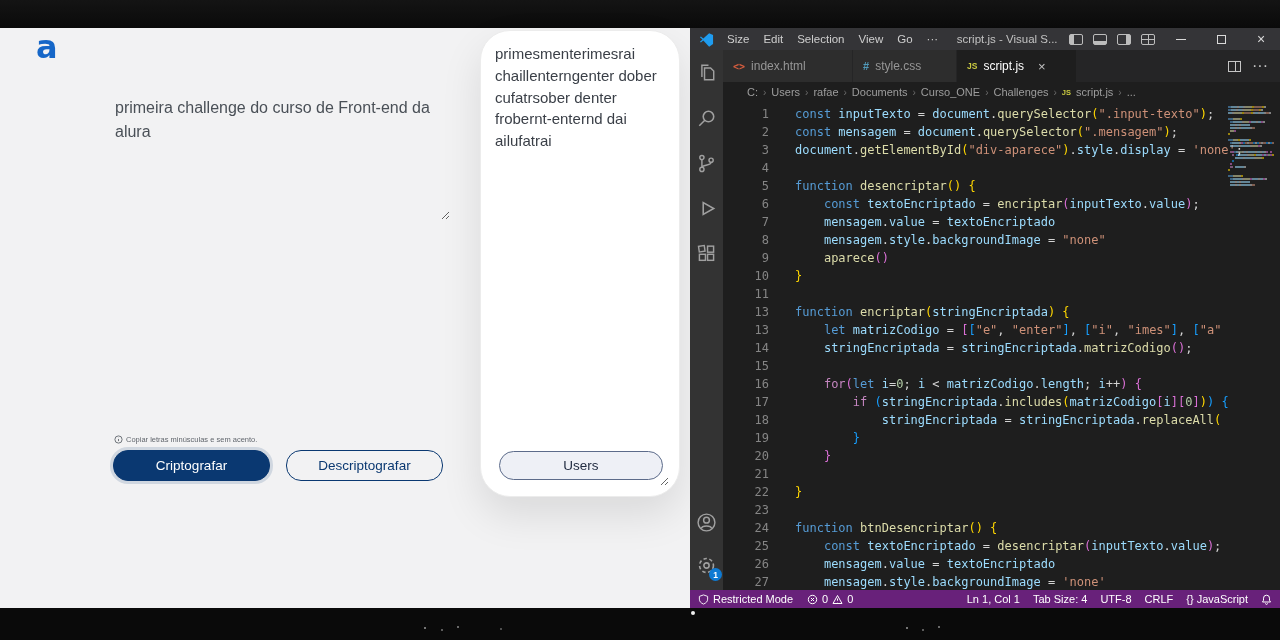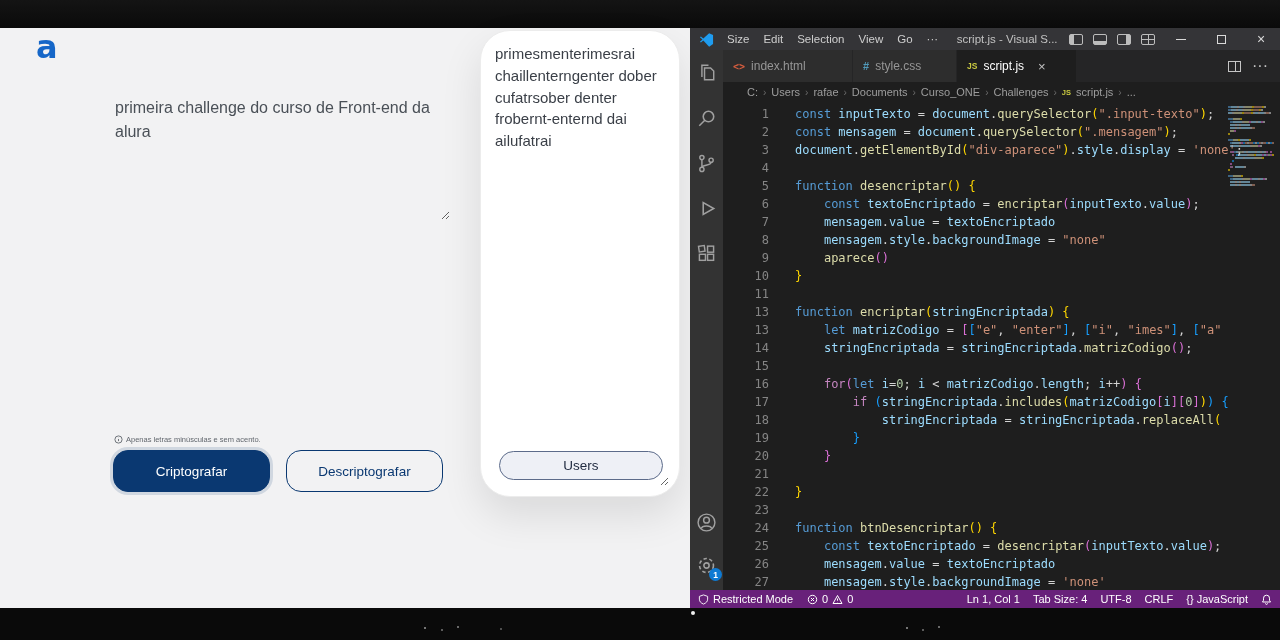--- a/index.html
+++ b/index.html
@@ -13,21 +13,21 @@
   
   .webapp{position:absolute;left:0;top:28px;width:690px;height:580px;background:#f2f2f3}
   .alura-logo{position:absolute;left:36px;top:0px;font-size:32px;font-weight:700;color:#1667c8;
               font-family:"DejaVu Sans",sans-serif}
   .input-area{position:absolute;left:115px;top:68px;width:335px;height:124px;border:none;
               background:transparent;font:16px/1.5 "Liberation Sans",sans-serif;color:#4a5057;
               outline:none;overflow:hidden;resize:both}
   .note{position:absolute;left:114px;top:407px;display:flex;align-items:center;gap:3px;
         font-size:7.5px;color:#61666d}
   .note svg{flex:none}
-  .btn{position:absolute;top:422px;width:157px;height:42px;border-radius:15px;font-size:13.5px;
+  .btn{position:absolute;top:422px;width:157px;height:31px;border-radius:15px;font-size:13.5px;
        font-family:"Liberation Sans",sans-serif;cursor:pointer}
   .btn-encrypt{left:113px;background:#0a3871;color:#fff;border:1px solid #0a3871;
                box-shadow:0 0 0 3px rgba(10,56,113,.14)}
   .btn-decrypt{left:286px;background:#f2f2f3;color:#0a3871;border:1px solid #0a3871}
   .card{position:absolute;left:480px;top:2px;width:200px;height:467px;background:#fff;
         border-radius:30px;border:1px solid #ececec;box-shadow:0 18px 40px rgba(0,0,0,.10);
         overflow:hidden}
   .output-area{position:absolute;left:14px;top:12px;width:174px;height:443px;border:none;
                background:transparent;outline:none;font:15px/1.45 "Liberation Sans",sans-serif;
                color:#3a3f47;overflow:hidden;resize:both;z-index:1}
@@ -118,21 +118,21 @@
   <div class="speck" style="left:691px;top:611px;width:4px;height:4px;background:#efefef"></div>
 
   <div class="webapp">
     <span class="alura-logo">a</span>
     <textarea class="input-area" spellcheck="false" style="">primeira challenge do curso de Front-end da alura</textarea>
     <div class="note">
       <svg width="9" height="9" viewBox="0 0 10 10">
         <circle cx="5" cy="5" r="4" fill="none" stroke="#61666d" stroke-width="1"></circle>
         <path d="M5 4.4v2.4M5 3v.2" stroke="#61666d" stroke-width="1"></path>
       </svg>
-      <span>Apenas letras minúsculas e sem acento.</span>
+      <span>Copiar letras minúsculas e sem acento.</span>
     </div>
     <button class="btn btn-encrypt">Criptografar</button>
     <button class="btn btn-decrypt">Descriptografar</button>
     <div class="card">
       <textarea class="output-area" spellcheck="false" style="">primesmenterimesrai chaillenterngenter dober cufatrsober denter frobernt-enternd dai ailufatrai</textarea>
       <button class="btn-copy">Users</button>
     </div>
   </div>
 
   <div class="vscode">

